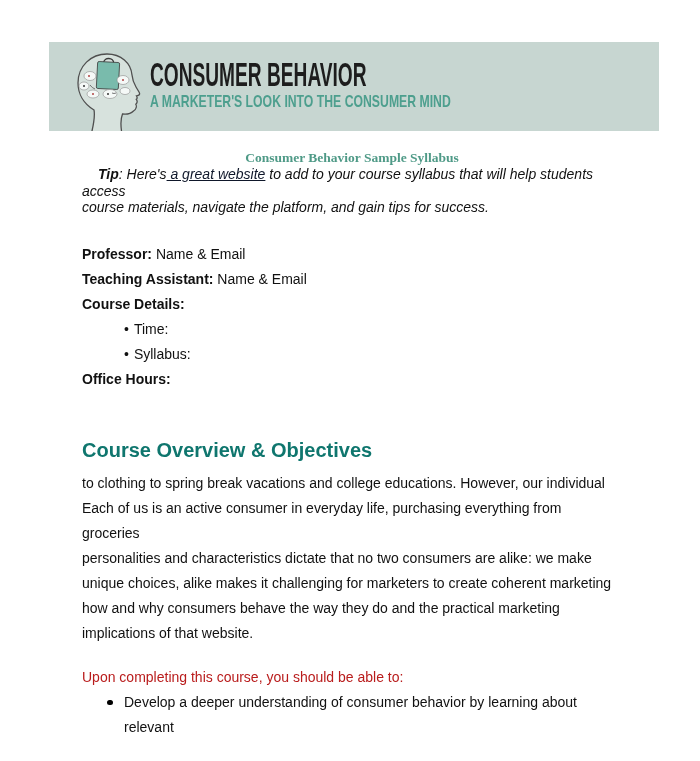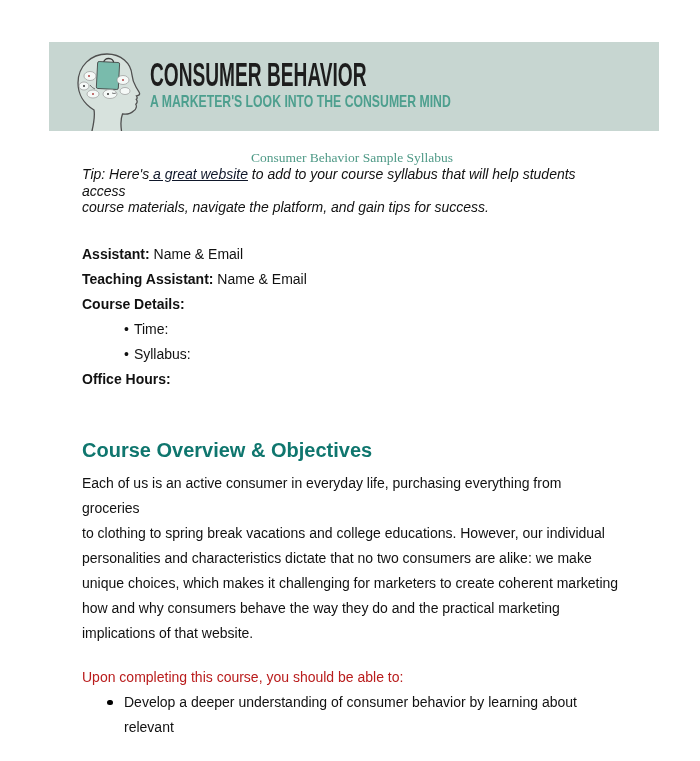--- a/index.html
+++ b/index.html
@@ -18,25 +18,25 @@
     font-weight:bold; font-size:33px; line-height:32px; color:#1d1d1d;
     transform:scaleX(0.58); transform-origin:0 0; white-space:nowrap;
   }
   .banner-subtitle {
     margin-top:2px; font-weight:bold; font-size:17px; line-height:18px; color:#4d9f8e;
     transform:scaleX(0.72); transform-origin:0 0; white-space:nowrap;
   }
   
   .content { position:absolute; left:82px; top:150px; width:540px; }
   .doc-title {
-    text-align:center; font-family:"Liberation Serif", serif; font-weight:normal;
+    text-align:center; font-family:"Liberation Serif", serif; font-weight:bold;
     font-size:13.5px; line-height:16px; color:#4f9a87;
   }
   .tip { font-style:italic; font-size:14px; line-height:16.5px; color:#111; }
-  .tip .b { font-weight:normal; }
+  .tip .b { font-weight:bold;margin-left:16px; }
   .tip a { color:#0f172a; text-decoration:underline; cursor:pointer; }
   .info { margin-top:26px; font-size:14px; line-height:25px; color:#111; }
   .info .b { font-weight:bold; }
   .detail { padding-left:42px; }
   .detail .marker { margin-right:5px; }
   .h1 { margin-top:47px; font-size:20px; line-height:23px; font-weight:bold; color:#0f766e; }
   .para { margin-top:9px; font-size:14px; line-height:25px; color:#111; }
   .outcomes-intro { margin-top:19px; font-size:14px; line-height:25px; color:#b91c1c; }
   .outcome { position:relative; padding-left:42px; font-size:14px; line-height:25px; color:#111; }
   .outcome .dot {
@@ -90,35 +90,35 @@
   <div class="content">
 
     <div class="doc-title">Consumer Behavior Sample Syllabus</div>
 
     <div class="tip">
       <div><span class="b">Tip</span><span>: Here's</span><a> a great website</a><span> to add to your course syllabus that will help students access</span></div>
       <div>course materials, navigate the platform, and gain tips for success.</div>
     </div>
 
     <div class="info">
-      <div><span class="b">Assistant:</span><span> Name &amp; Email</span></div>
+      <div><span class="b">Professor:</span><span> Name &amp; Email</span></div>
       <div><span class="b">Teaching Assistant:</span><span> Name &amp; Email</span></div>
       <div><span class="b">Course Details:</span></div>
       <div class="detail"><span class="marker">•</span><span>Time:</span></div>
       <div class="detail"><span class="marker">•</span><span>Syllabus:</span></div>
       <div><span class="b">Office Hours:</span></div>
     </div>
 
     <div class="h1">Course Overview &amp; Objectives</div>
 
     <div class="para">
+      <div>to clothing to spring break vacations and college educations. However, our individual</div>
       <div>Each of us is an active consumer in everyday life, purchasing everything from groceries</div>
-      <div>to clothing to spring break vacations and college educations. However, our individual</div>
       <div>personalities and characteristics dictate that no two consumers are alike: we make</div>
-      <div>unique choices, which makes it challenging for marketers to create coherent marketing</div>
+      <div>unique choices, alike makes it challenging for marketers to create coherent marketing</div>
       <div>how and why consumers behave the way they do and the practical marketing</div>
       <div>implications of that website.</div>
     </div>
 
     <div class="outcomes-intro">Upon completing this course, you should be able to:</div>
 
     <div>
       <div class="outcome">
         <span class="dot"></span>
         <div>Develop a deeper understanding of consumer behavior by learning about relevant</div>

